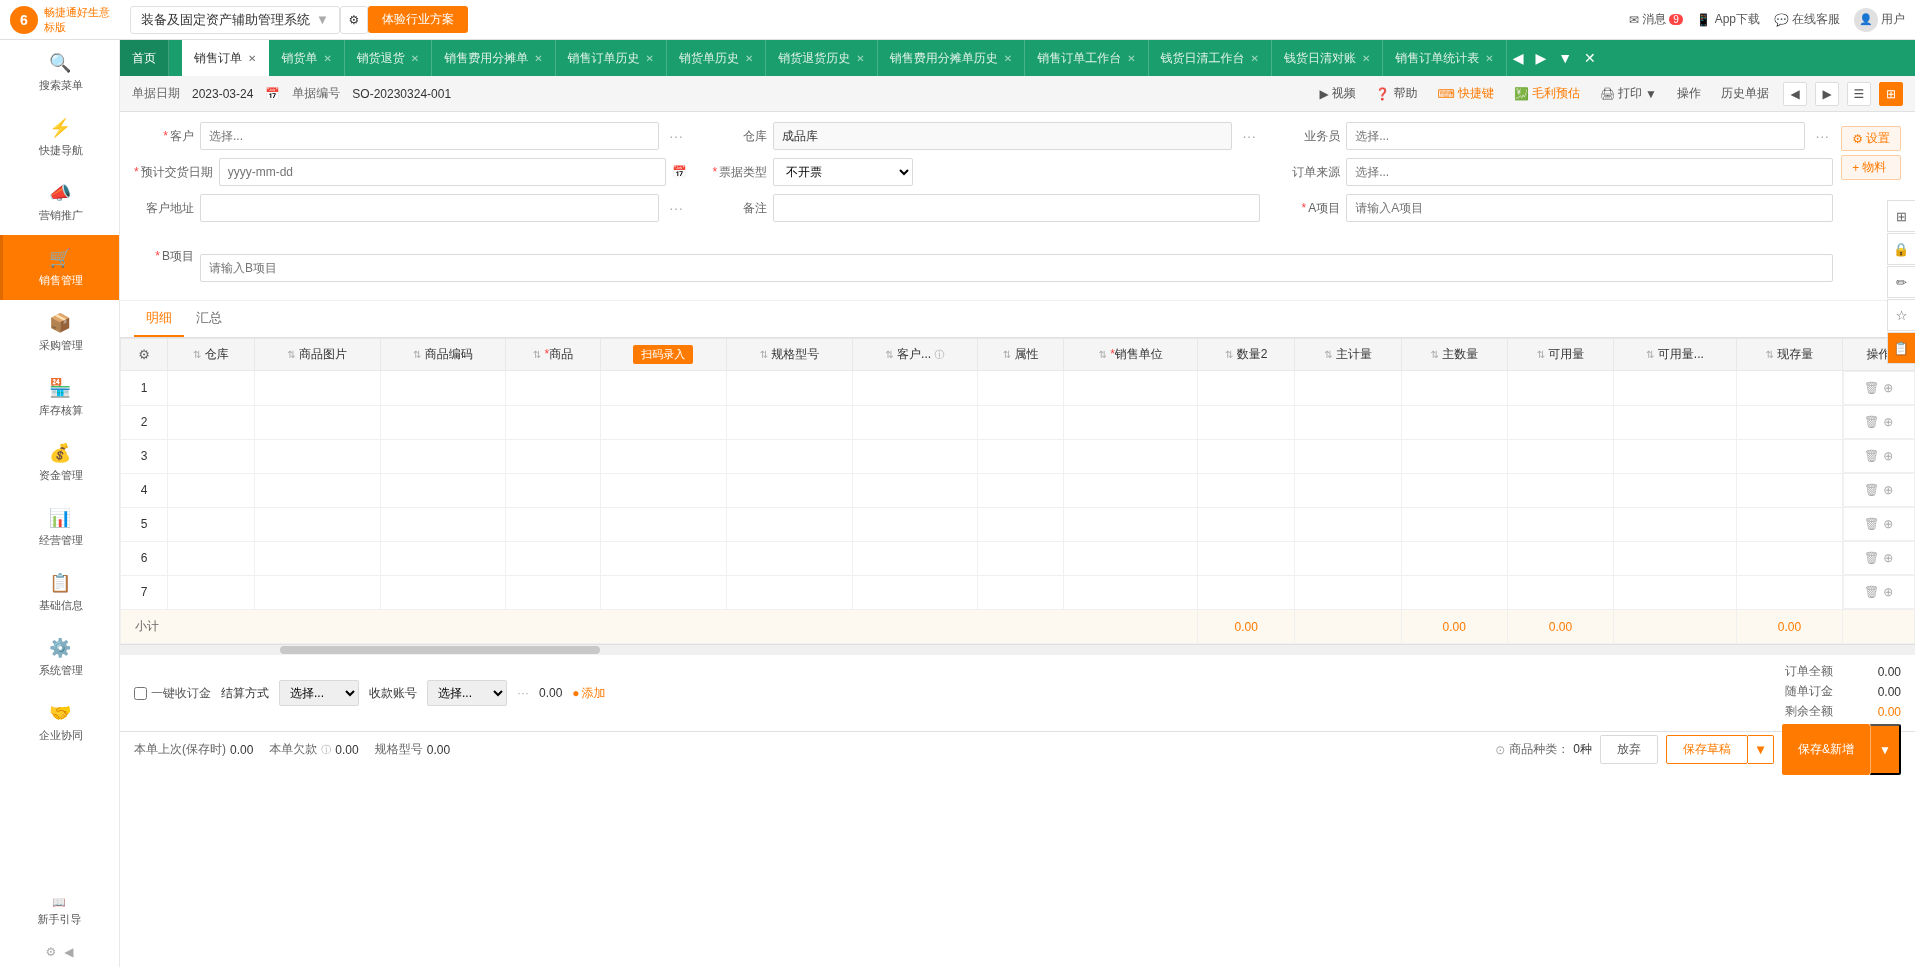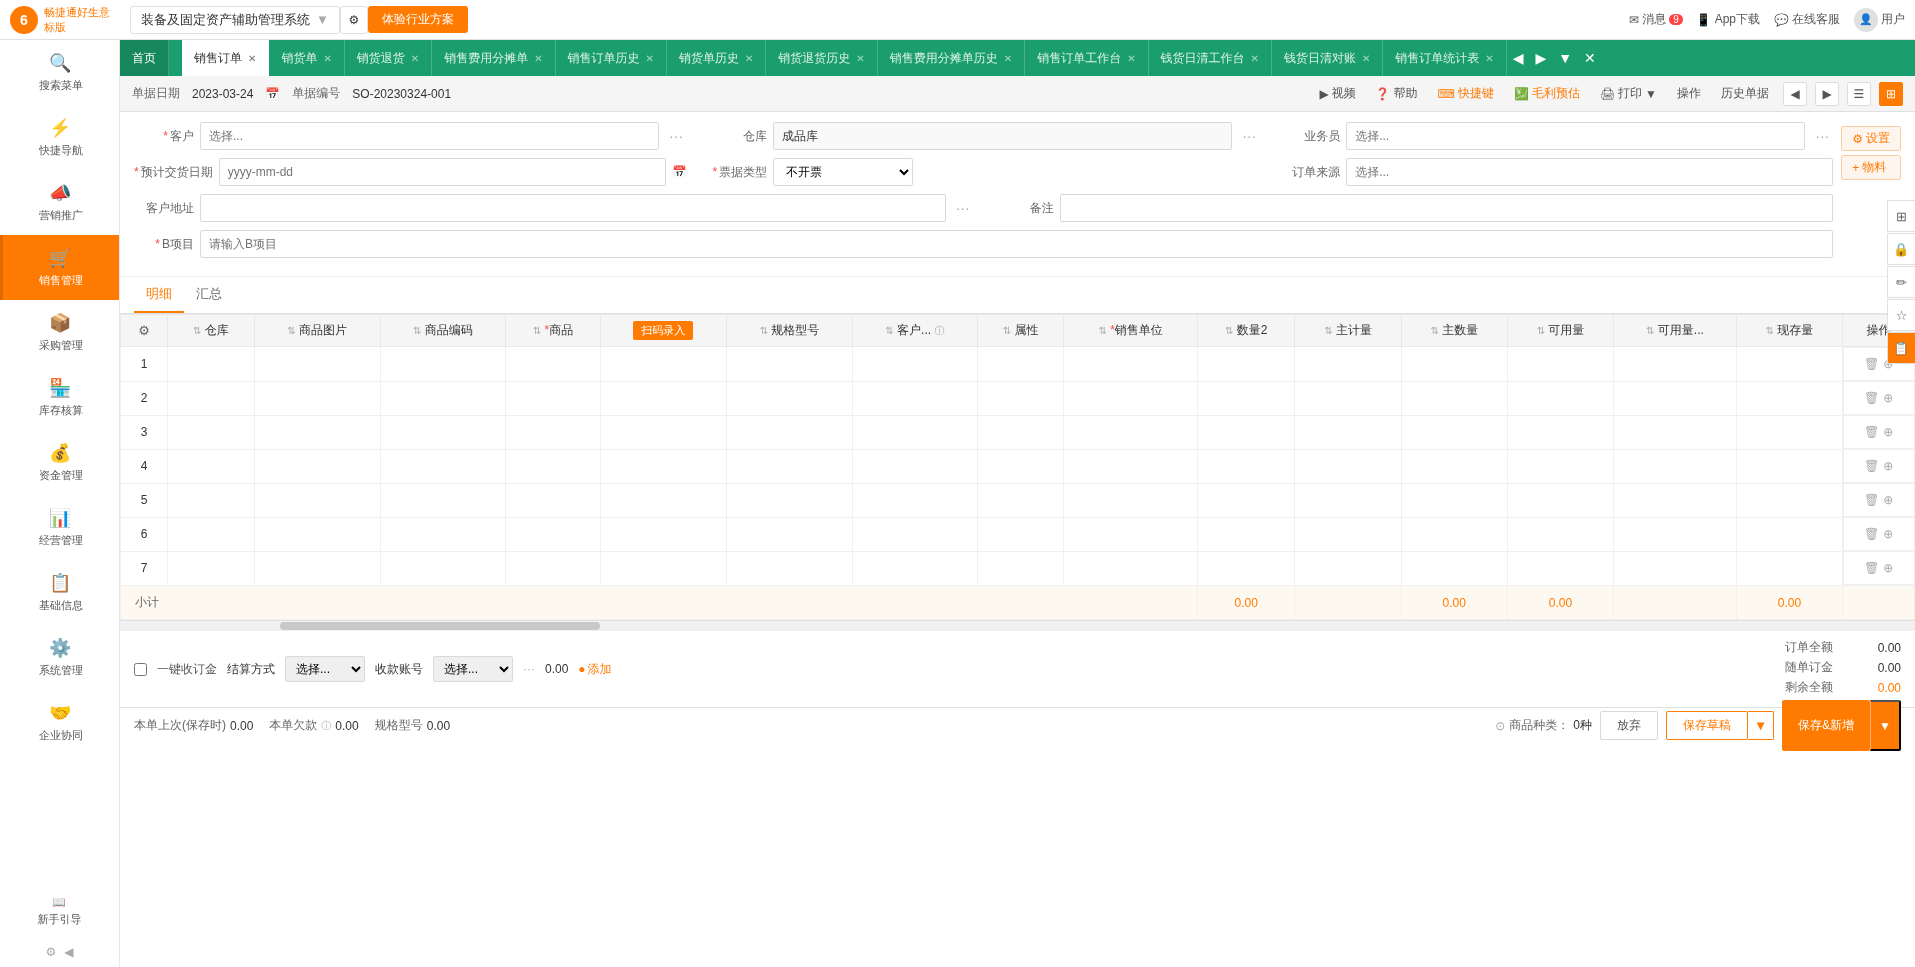--- a/index.html
+++ b/index.html
@@ -172,21 +172,21 @@
     
     .scroll-indicator { height: 10px; background: #f0f0f0; border-top: 1px solid #e0e0e0; }
     .scroll-bar { 
       height: 8px; width: 320px; background: #c8c8c8; border-radius: 4px; margin: 1px 160px;
     }
 
     
     .bottom-form {
       padding: 8px 14px; border-top: 1px solid #f0f0f0; display: flex; align-items: center; gap: 10px;
     }
-    .checkbox-label { display: flex; align-items: center; gap: 10px; cursor: pointer; color: #555; }
+    .checkbox-label { display: flex; align-items: center; gap: 4px; cursor: pointer; color: #555; }
     .bottom-input {
       height: 26px; border: 1px solid #d9d9d9; border-radius: 2px;
       padding: 0 6px; font-size: 12px; width: 80px; outline: none;
     }
     .add-btn { color: #ff7a00; cursor: pointer; display: flex; align-items: center; gap: 2px; }
     .amount-value { color: #333; }
     .total-row { display: flex; justify-content: flex-end; align-items: center; gap: 8px; margin-bottom: 3px; }
     .total-label { color: #666; }
     .total-value { color: #333; min-width: 60px; text-align: right; }
     .total-value.orange { color: #ff7a00; }
@@ -479,25 +479,29 @@
             <div class="form-row">
               <div class="form-field">
                 <span class="form-label">客户地址</span>
                 <input class="form-input" type="text" style="width: 300px;">
                 <span class="form-dots">···</span>
               </div>
               <div class="form-field" style="margin-left:20px;">
                 <span class="form-label">备注</span>
                 <input class="form-input" type="text" style="width: 240px;">
               </div>
+              <div class="form-field" style="margin-left:20px;">
+                <span class="form-label required">A项目</span>
+                <input class="form-input" type="text" placeholder="请输入A项目" style="">
+              </div>
             </div>
             <div class="form-row">
               <div class="form-field">
                 <span class="form-label required">B项目</span>
-                <input class="form-input" type="text" style="width: 300px;" placeholder="请输入B项目">
+                <input class="form-input" type="text" style="width: 300px; margin-top: 24px;" placeholder="请输入B项目">
               </div>
             </div>
           </div>
           <div style="display:flex;flex-direction:column;gap:4px;margin-left:8px;margin-top:4px;">
             <button style="background:#fff5ef;color:#ff7a00;border:1px solid #ffcca0;padding:3px 10px;border-radius:2px;cursor:pointer;font-size:12px;display:flex;align-items:center;gap:3px;">
               <span>⚙</span>
               <span>设置</span>
             </button>
             <button style="background:#fff5ef;color:#ff7a00;border:1px solid #ffcca0;padding:3px 10px;border-radius:2px;cursor:pointer;font-size:12px;display:flex;align-items:center;gap:3px;">
               <span>+</span>

